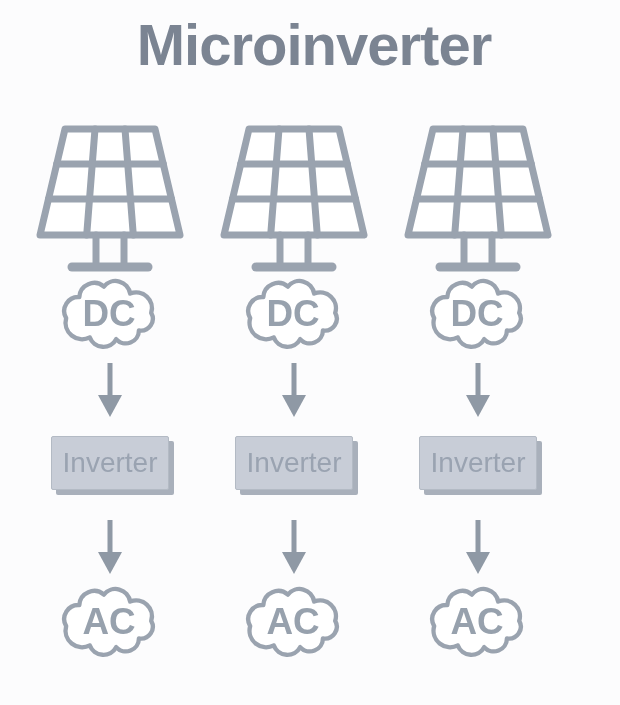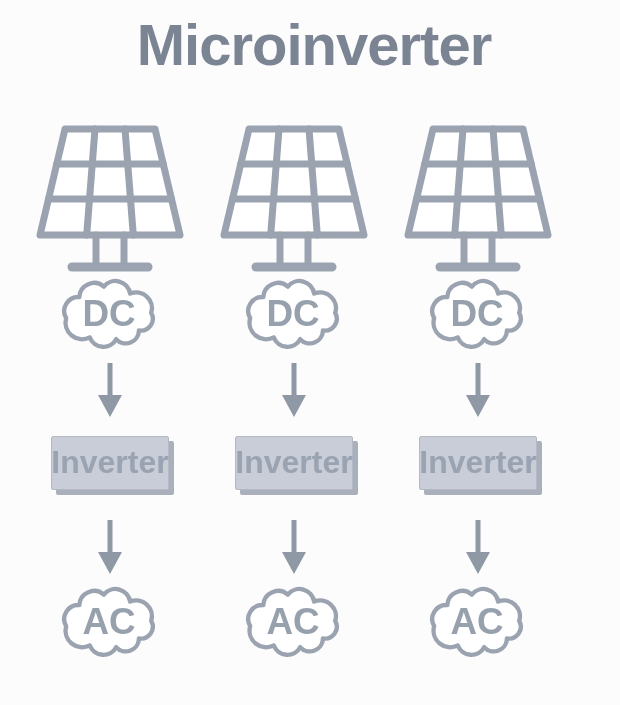--- a/index.html
+++ b/index.html
@@ -61,22 +61,22 @@
     height: 54px;
     background: var(--box_fill);
     border: 1px solid var(--box_border);
     border-radius: 2px;
     box-shadow: 5px 5px 0 0 var(--box_shadow);
     display: flex;
     align-items: center;
     justify-content: center;
   }
   .inverter-box span {
-    font-size: 32px;
-    font-weight: bold;
+    font-size: 28px;
+    font-weight: normal;
     color: var(--box_text);
     white-space: nowrap;
   }
   .defs-holder { position: absolute; width: 0; height: 0; overflow: hidden; }
 </style>
 </head>
 <body>
 
 <svg class="defs-holder" aria-hidden="true">
   <defs>

